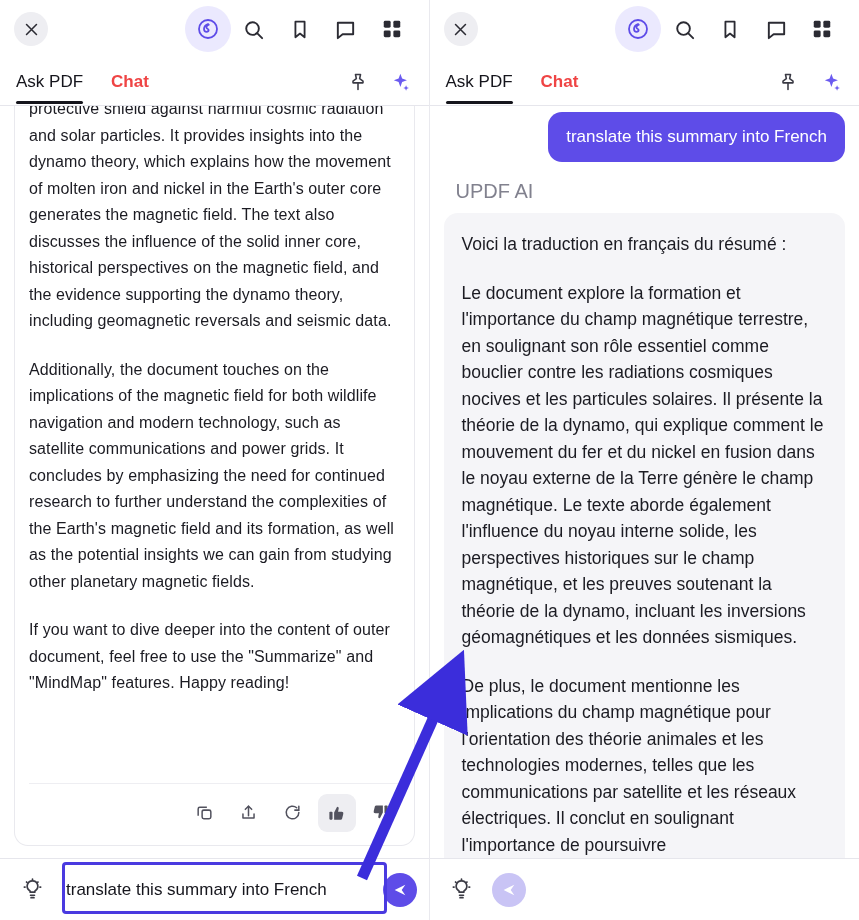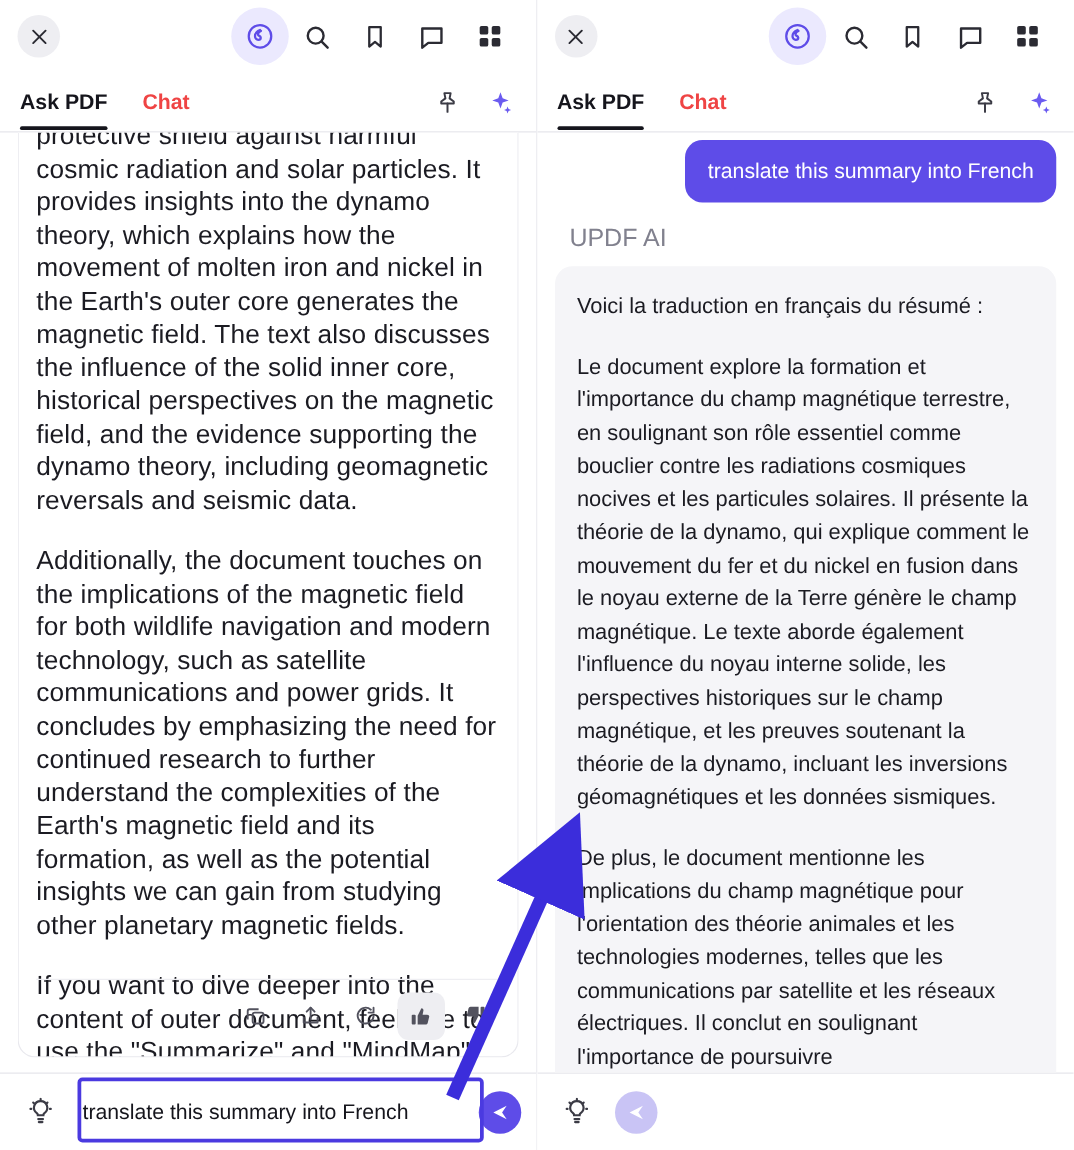--- a/index.html
+++ b/index.html
@@ -63,21 +63,21 @@
     margin-right: 28px;
     cursor: pointer;
     position: relative;
     height: 48px;
     display: flex;
     align-items: center;
     font-weight: 700;
   }
   .tab.active {
     color: #15151c;
-    font-weight: 700;
+    font-weight: 400;
   }
   .tab.active::after {
     content: "";
     position: absolute;
     left: 0; right: 0; bottom: 2px;
     height: 3px;
     background: #15151c;
     border-radius: 2px;
   }
   .tabrow .tools { margin-left: auto; display: flex; align-items: center; gap: 16px; }
@@ -101,21 +101,21 @@
     border: 1px solid #e9e9ee;
     border-top: none;
     border-radius: 0 0 14px 14px;
     padding: 0 14px 8px 14px;
     height: 740px;
     overflow: hidden;
     position: relative;
     background: #fff;
   }
   .answer-text {
-    font-size: 21px;
+    font-size: 16px;
     line-height: 26.5px;
     color: #1b1b22;
     letter-spacing: 0.1px;
   }
   .answer-text p { margin: 0 0 22px 0; }
   .answer-text p:first-child { margin-top: 0; }
   .clip-top { margin-top: -10px; }
 
   .card-actions {
     position: absolute;

